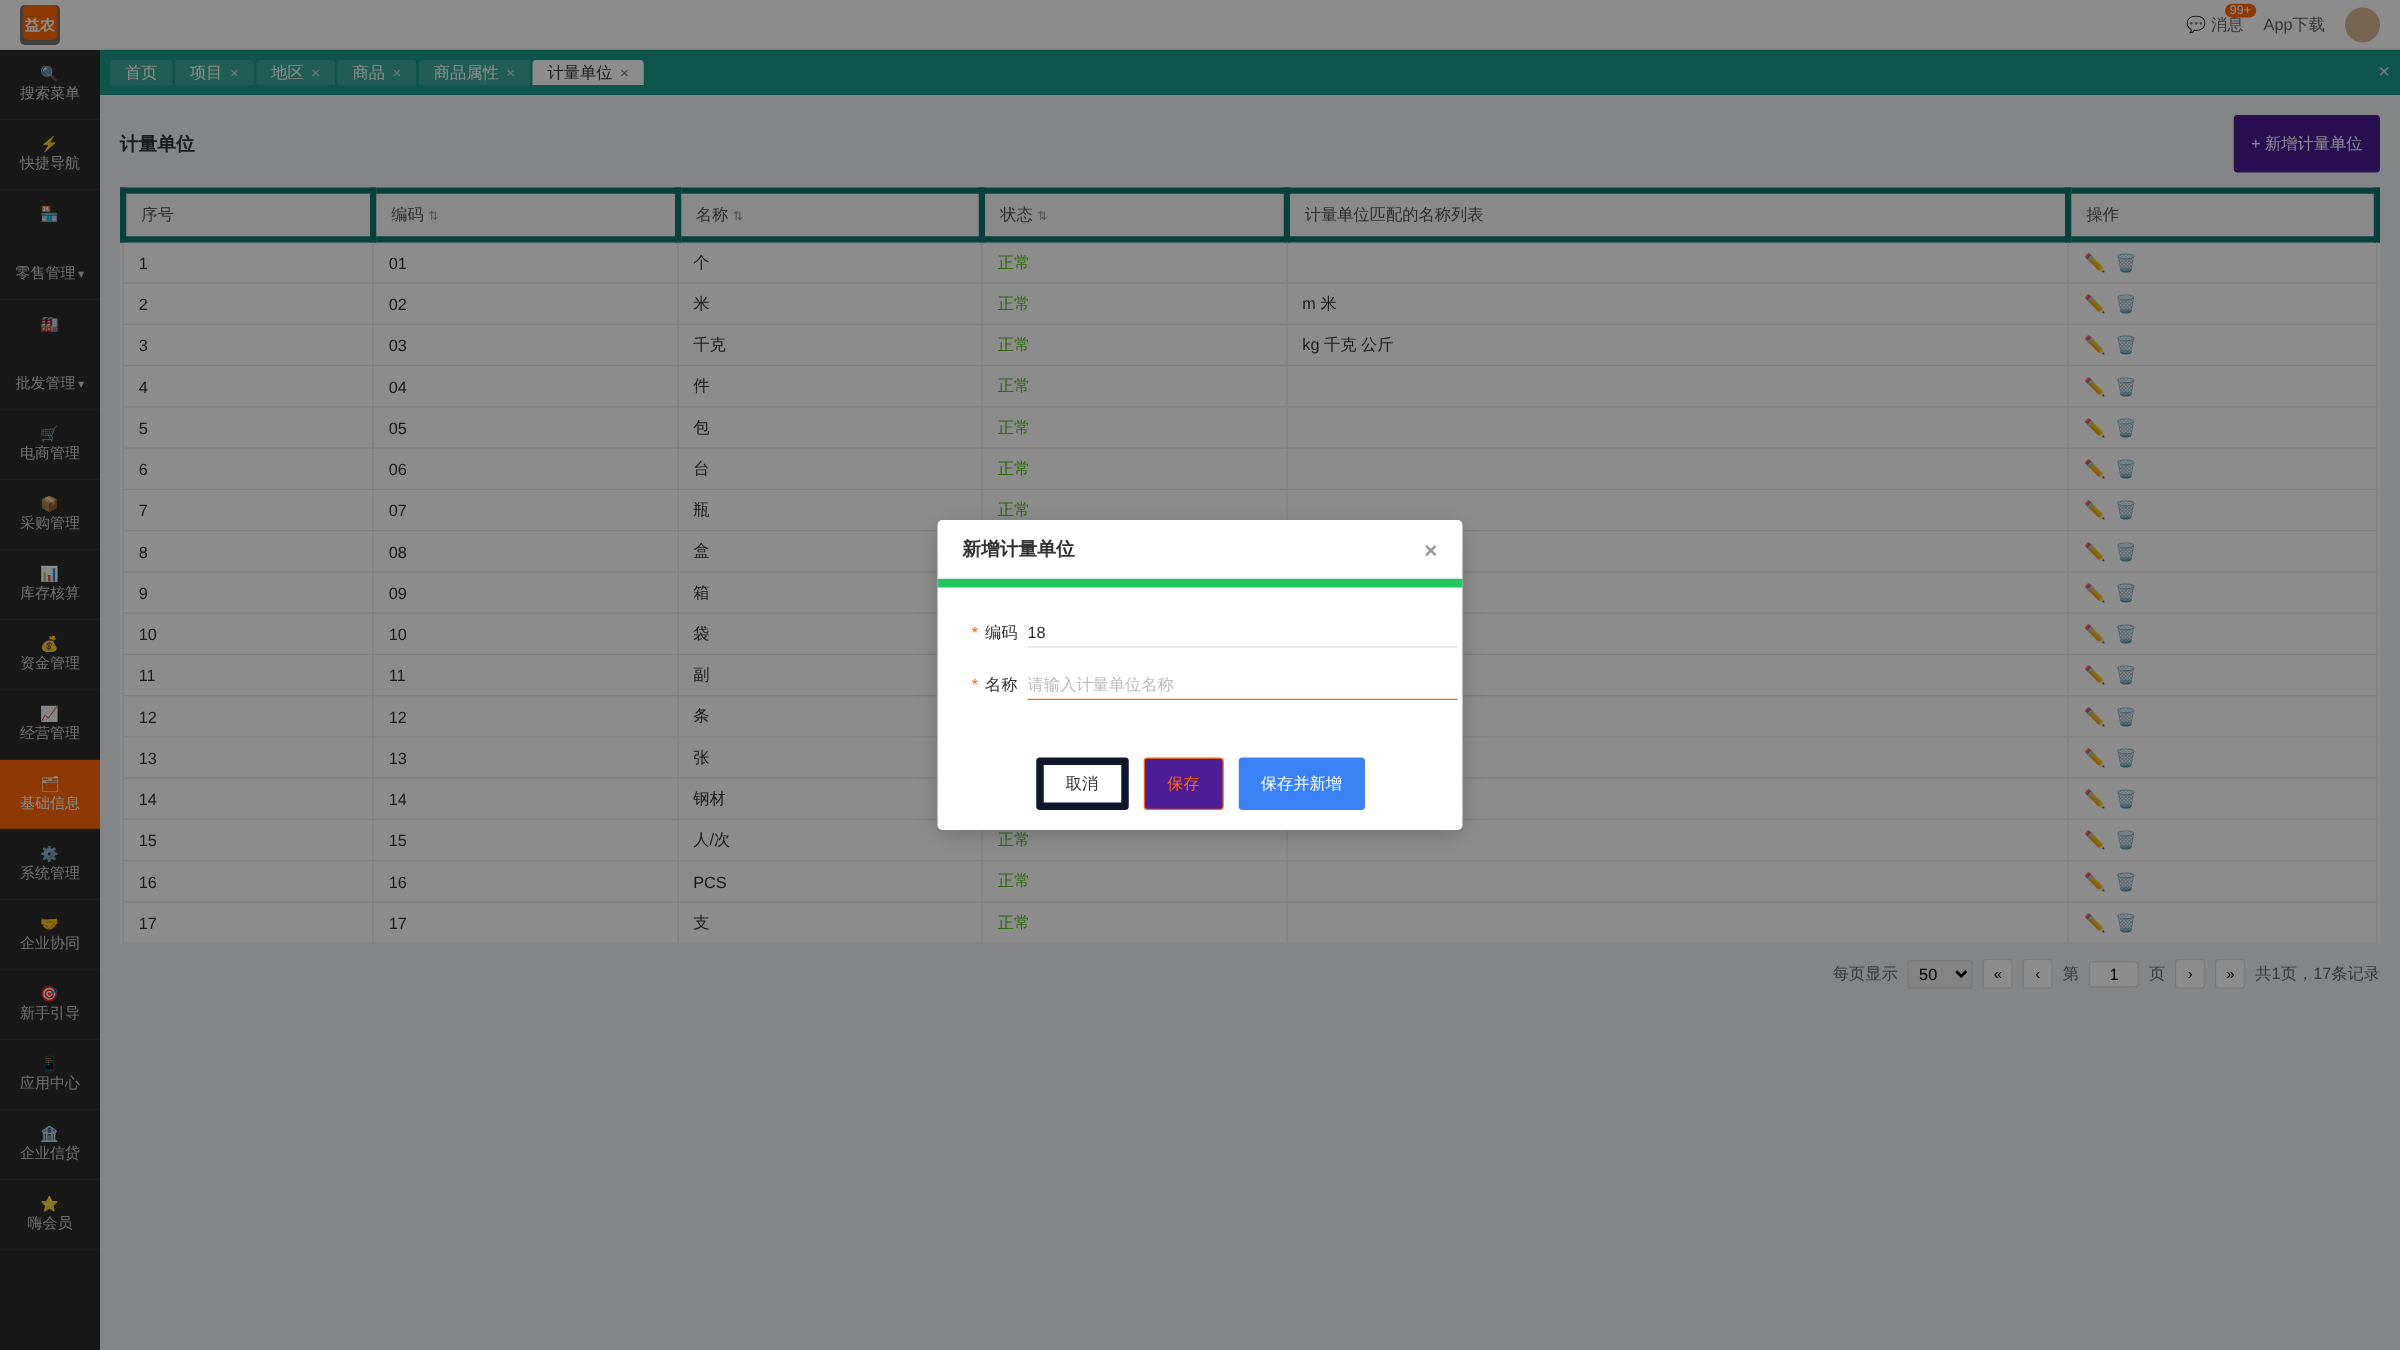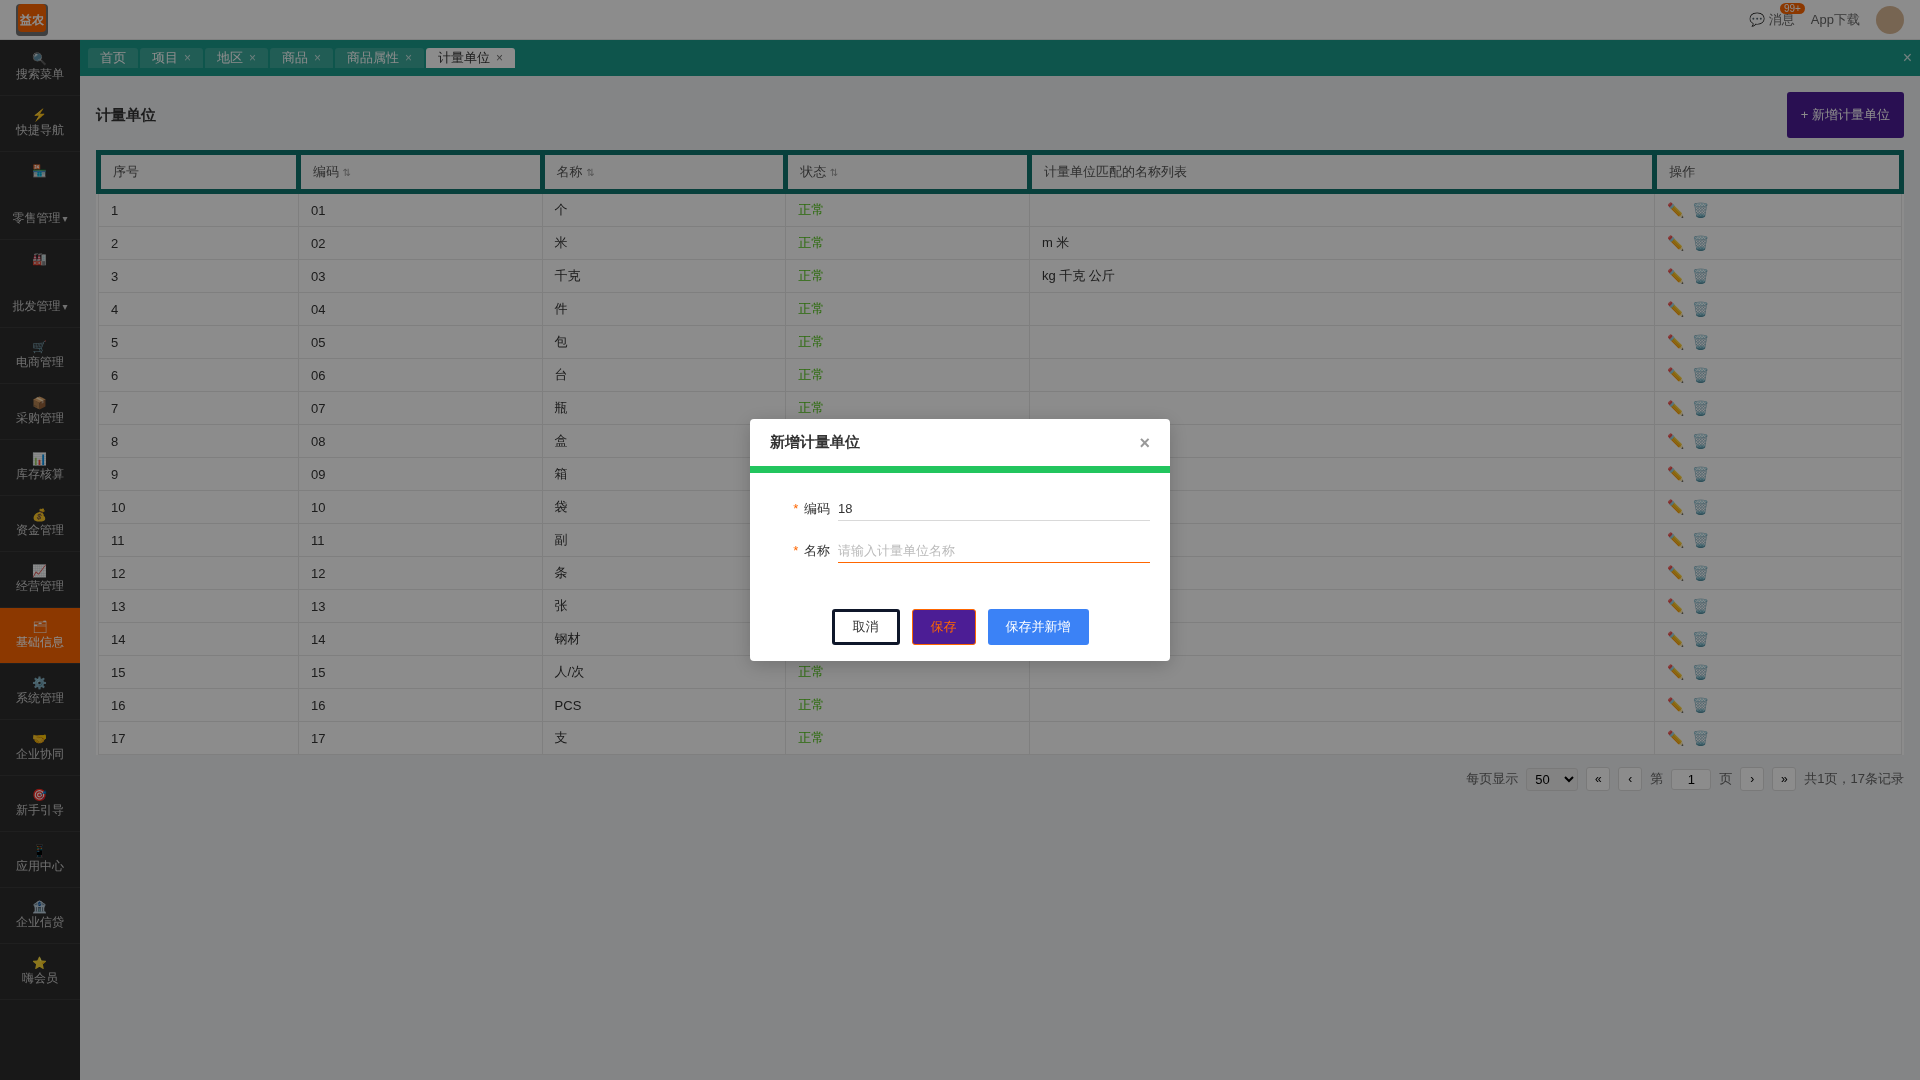--- a/index.html
+++ b/index.html
@@ -271,21 +271,21 @@
       font-weight: bold;
       color: #333;
     }
     .modal-close {
       cursor: pointer;
       color: #999;
       font-size: 18px;
       line-height: 1;
     }
     .modal-body {
-      padding: 24px 20px 16px;
+      padding: 24px 4px 16px;
     }
     .form-row {
       display: flex;
       align-items: center;
       margin-bottom: 18px;
     }
     .form-label {
       width: 60px;
       text-align: right;
       color: #333;
@@ -308,21 +308,21 @@
     .form-input.active-input { border-bottom-color: #f60; }
     .form-input::placeholder { color: #bbb; }
     .modal-footer {
       padding: 12px 20px 16px;
       display: flex;
       justify-content: center;
       gap: 12px;
     }
     .btn-cancel {
       padding: 6px 18px;
-      border: 3px solid #0f172a;
+      border: 6px solid #0f172a;
       background: #fff;
       border-radius: 3px;
       cursor: pointer;
       font-size: 13px;
       color: #333;
     }
     .btn-save {
       padding: 6px 18px;
       border: 1px solid #f60;
       background: #4c1d95;

